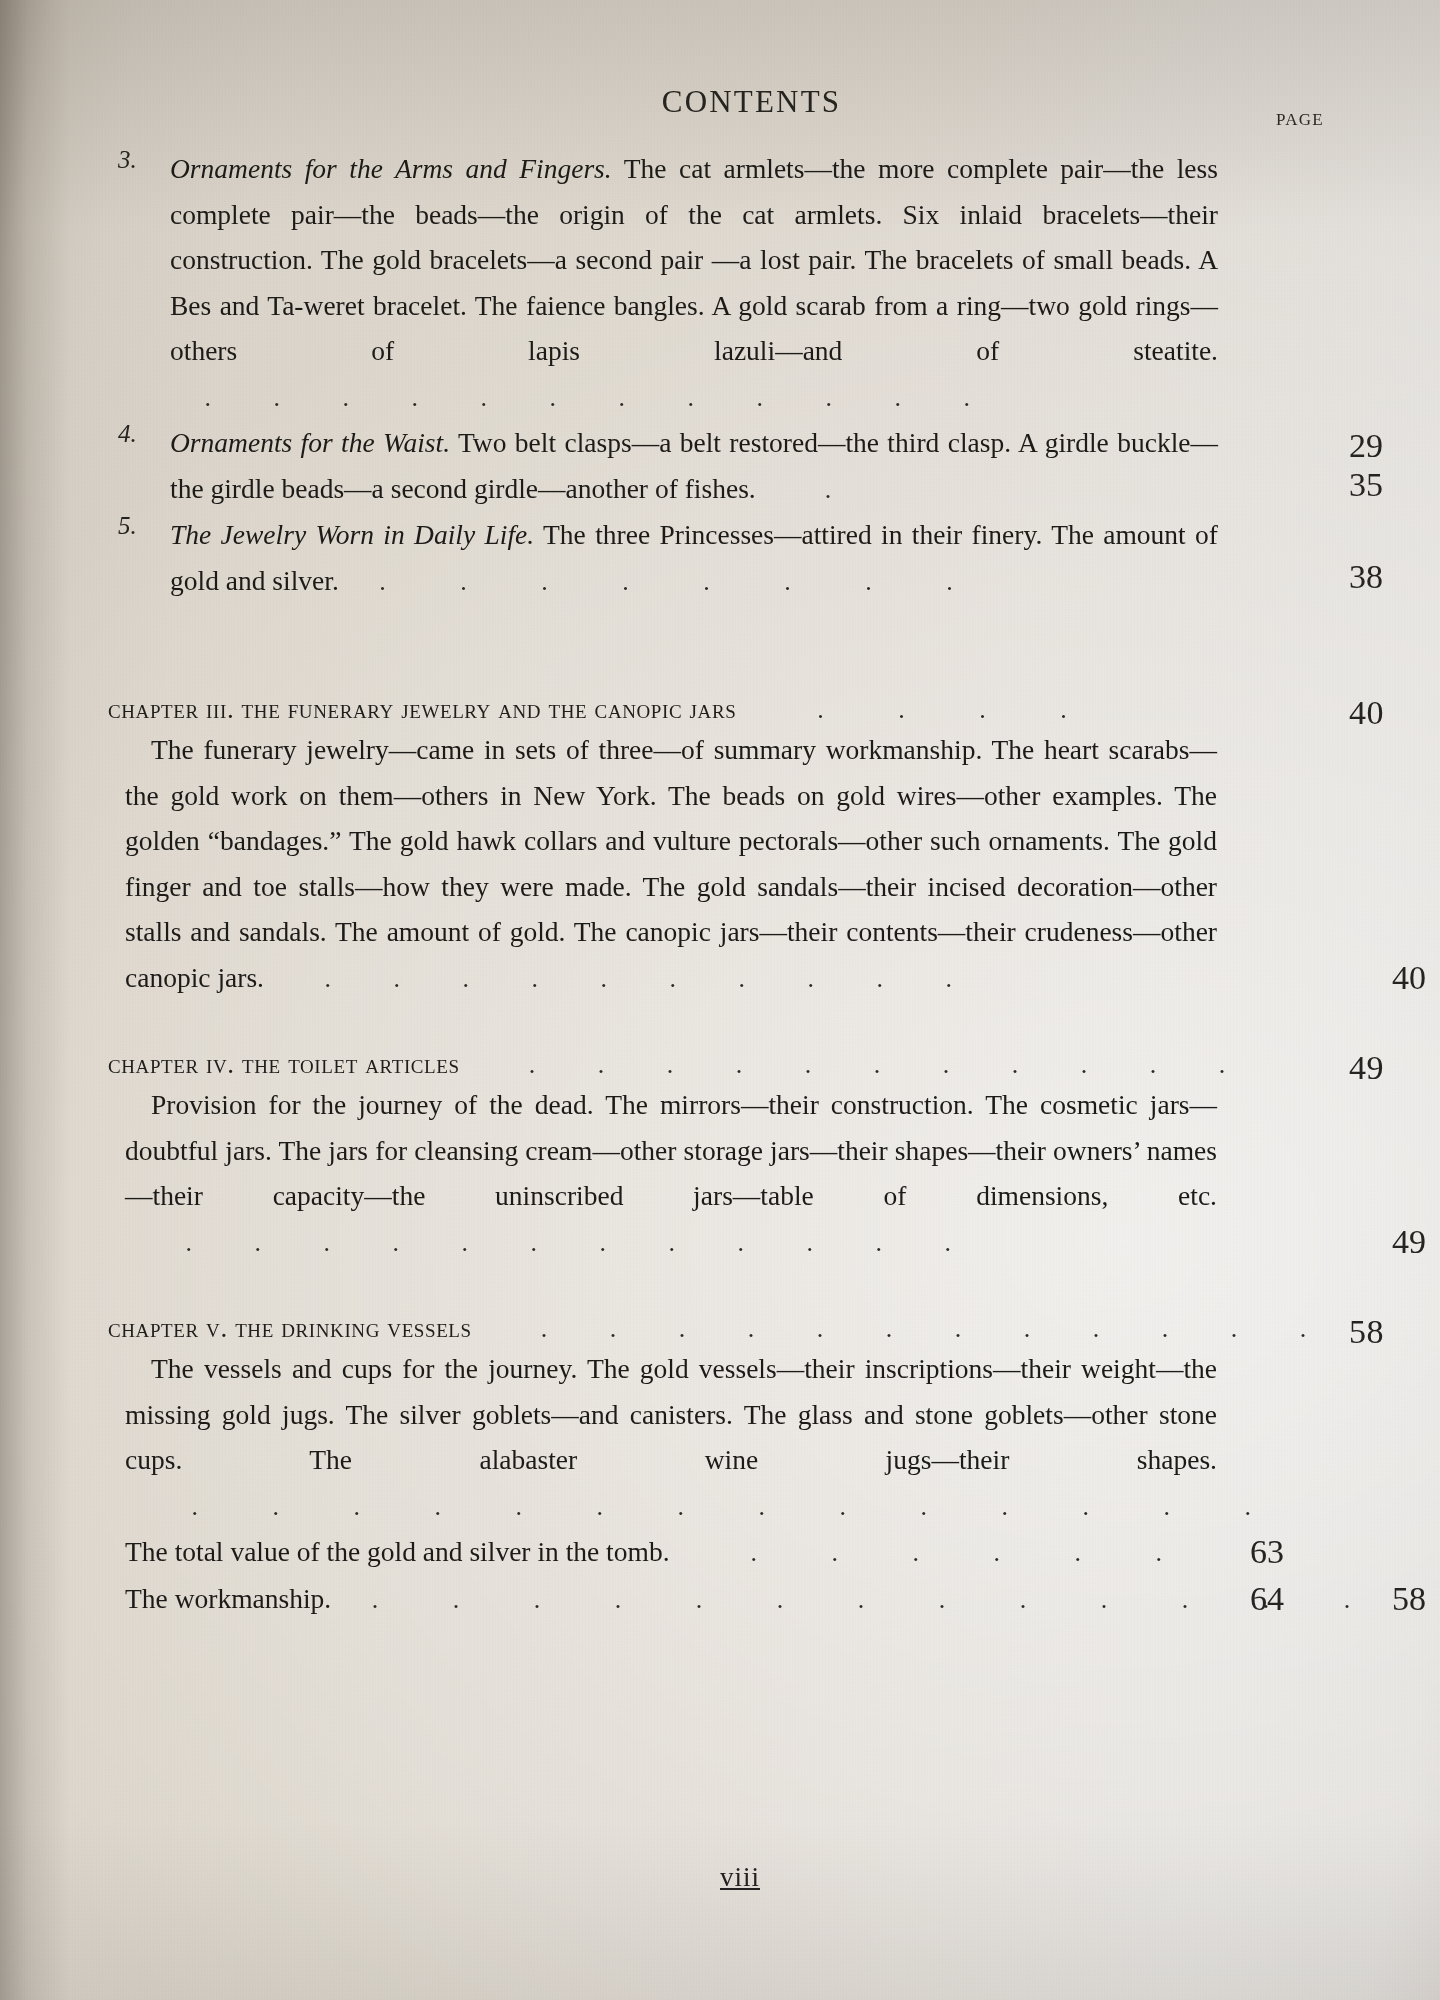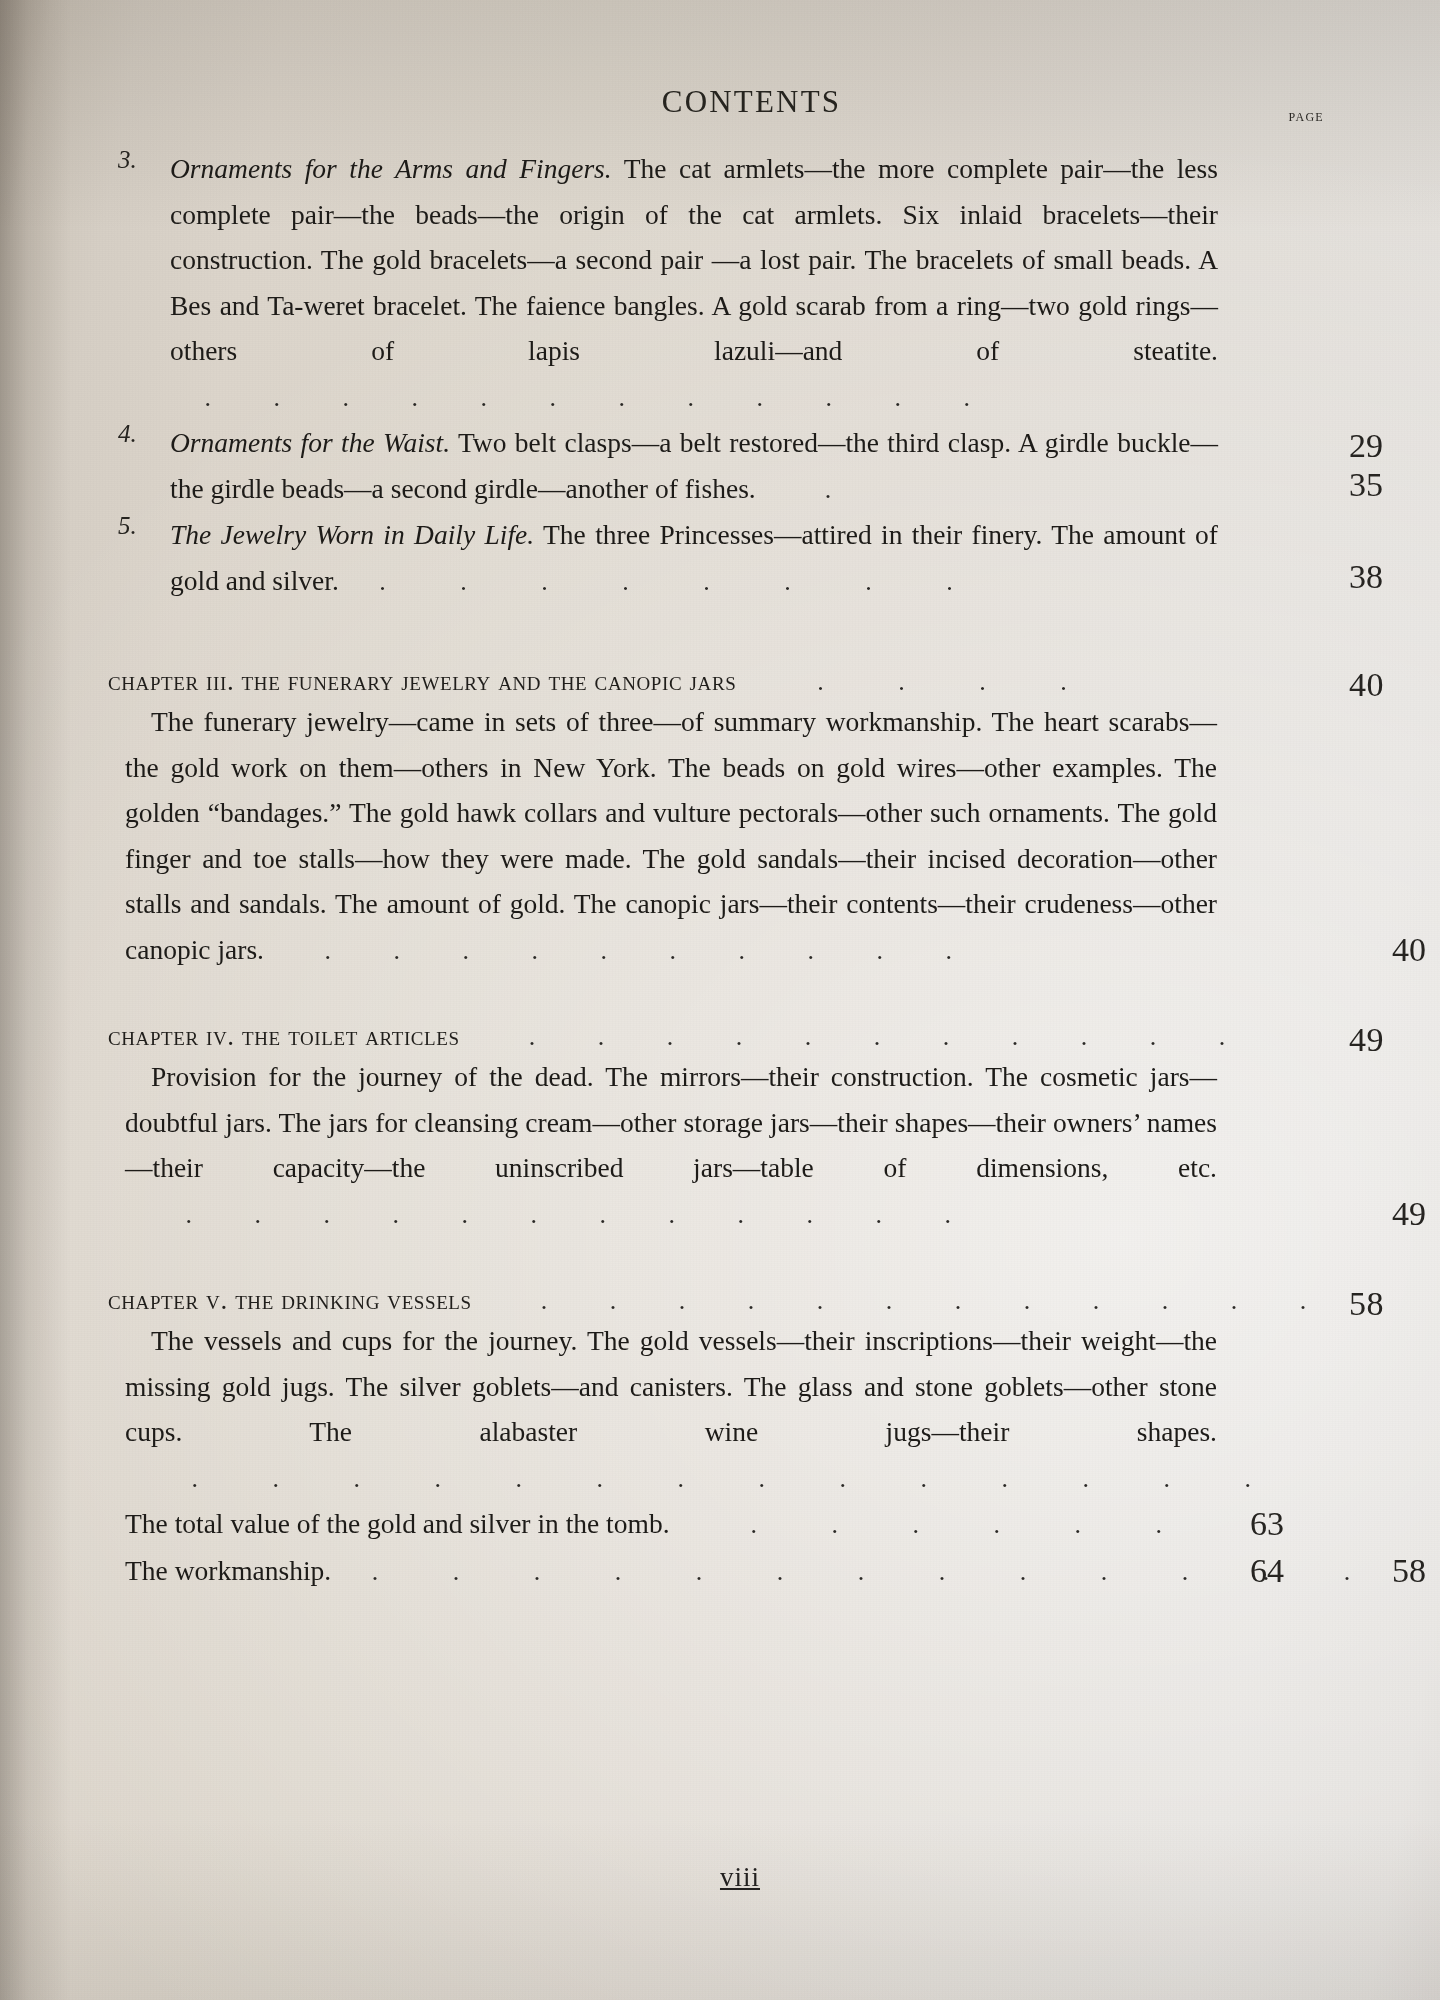--- a/index.html
+++ b/index.html
@@ -172,21 +172,21 @@
     text-align: left;
     font-size: 34px;
     color: #262421;
   }
 
   
   #page-label {
     position: absolute;
     right: 9px;
     top: 110px;
-    font-size: 12px;
+    font-size: 17px;
     letter-spacing: 1.3px;
     color: #2a2824;
   }
 
   
   #folio {
     position: absolute;
     left: 0; right: 0;
     top: 1862px;
     text-align: center;
@@ -236,21 +236,21 @@
       <div class="entry" style="margin-top:0px;">
         <span class="entry-num">5.</span>
         <div class="entry-body">
           <span class="ital">The Jewelry Worn in Daily Life.</span>
           <span>The three Princesses—attired in their finery. The amount of gold and silver.</span><span class="leader wide">&nbsp;.&nbsp;.&nbsp;.&nbsp;.&nbsp;.&nbsp;.&nbsp;.&nbsp;.</span>
         </div>
         <div class="pnum" style="right:-86px; top:46px;">38</div>
       </div>
     </div>
 
-    <div class="chapter" style="margin-top:62px;">
+    <div class="chapter" style="margin-top:90px;">
       <div class="chapter-head">
         <span class="sc">Chapter III. The Funerary Jewelry and the Canopic Jars</span><span class="leader wide">&nbsp;&nbsp;.&nbsp;.&nbsp;.&nbsp;.</span>
         <span class="pnum" style="right:-86px; top:0px;">40</span>
       </div>
       <div class="chapter-body indent-first">
         <span>The funerary jewelry—came in sets of three—of summary workmanship. The heart scarabs—the gold work on them—others in New York. The beads on gold wires—other examples. The golden “bandages.” The gold hawk collars and vulture pectorals—other such ornaments. The gold finger and toe stalls—how they were made. The gold sandals—their incised decoration—other stalls and sandals. The amount of gold. The canopic jars—their contents—their crudeness—other canopic jars.</span><span class="leader">&nbsp;.&nbsp;.&nbsp;.&nbsp;.&nbsp;.&nbsp;.&nbsp;.&nbsp;.&nbsp;.&nbsp;.</span>
         <span class="pnum" style="right:-103px; bottom:1px;">40</span>
       </div>
     </div>
 

